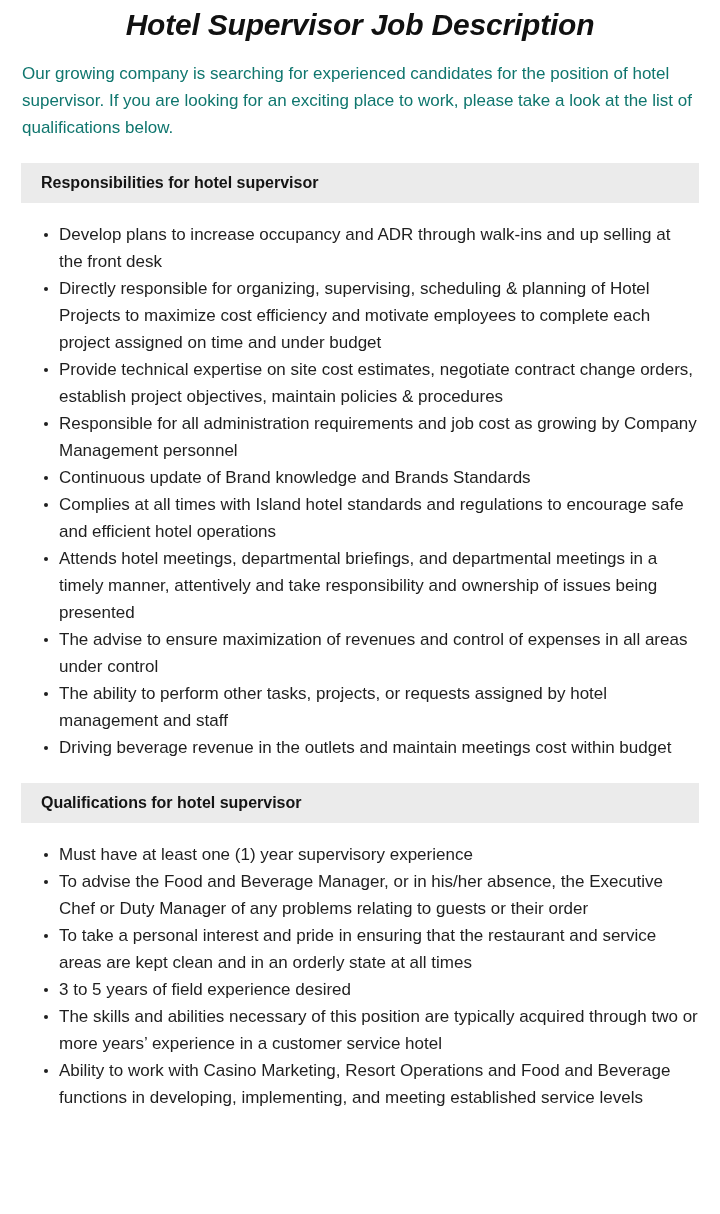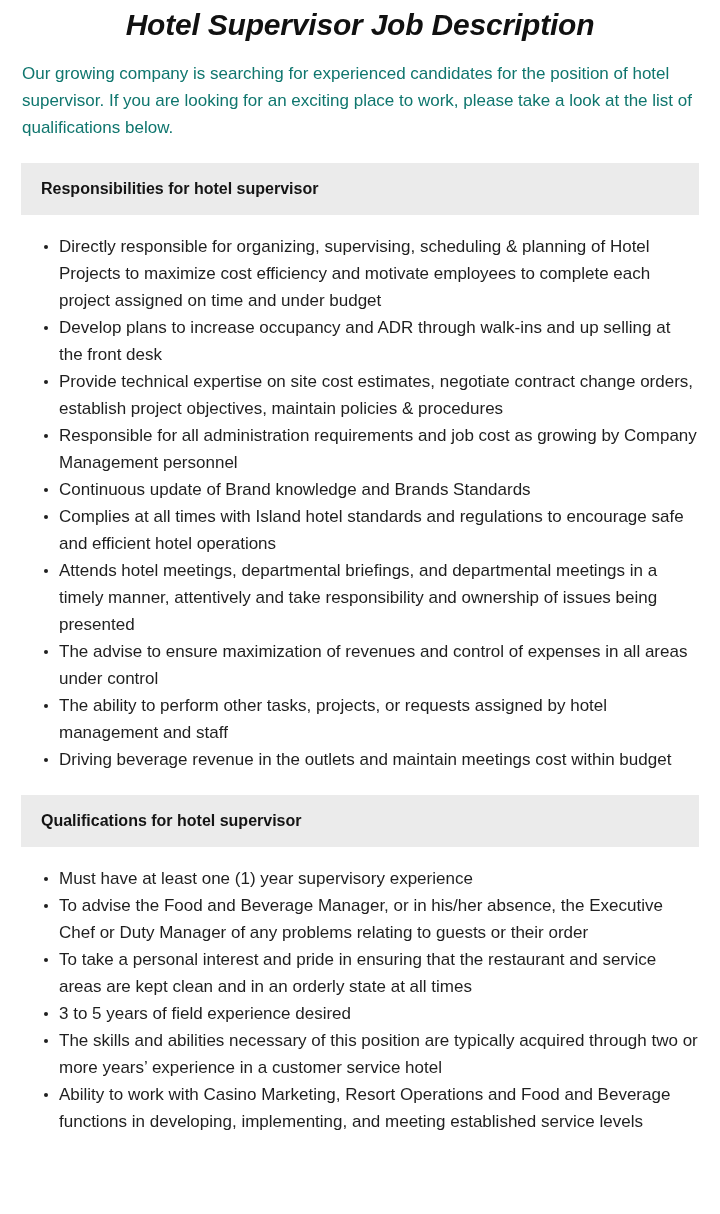--- a/index.html
+++ b/index.html
@@ -36,21 +36,21 @@
     font-size: 17px;
     line-height: 27px;
     color: #0f766e;
   }
   .section {
     margin: 0;
   }
   .section-header {
     margin: 22px 21px 0 21px;
     background: #ebebeb;
-    height: 52px;
+    height: 40px;
     display: flex;
     align-items: center;
     padding: 0 0 0 20px;
     box-sizing: border-box;
   }
   .section-header-text {
     font-size: 16px;
     font-weight: bold;
     line-height: 20px;
     color: #141414;
@@ -89,22 +89,22 @@
 
   <h1 class="doc-title">Hotel Supervisor Job Description</h1>
 
   <p class="intro">Our growing company is searching for experienced candidates for the position of hotel supervisor. If you are looking for an exciting place to work, please take a look at the list of qualifications below.</p>
 
   <div class="section">
     <div class="section-header">
       <span class="section-header-text">Responsibilities for hotel supervisor</span>
     </div>
     <ul class="bullets">
+      <li>Develop plans to increase occupancy and ADR through walk-ins and up selling at the front desk</li>
       <li>Directly responsible for organizing, supervising, scheduling &amp; planning of Hotel Projects to maximize cost efficiency and motivate employees to complete each project assigned on time and under budget</li>
-      <li>Develop plans to increase occupancy and ADR through walk-ins and up selling at the front desk</li>
       <li>Provide technical expertise on site cost estimates, negotiate contract change orders, establish project objectives, maintain policies &amp; procedures</li>
       <li>Responsible for all administration requirements and job cost as growing by Company Management personnel</li>
       <li>Continuous update of Brand knowledge and Brands Standards</li>
       <li>Complies at all times with Island hotel standards and regulations to encourage safe and efficient hotel operations</li>
       <li>Attends hotel meetings, departmental briefings, and departmental meetings in a timely manner, attentively and take responsibility and ownership of issues being presented</li>
       <li>The advise to ensure maximization of revenues and control of expenses in all areas under control</li>
       <li>The ability to perform other tasks, projects, or requests assigned by hotel management and staff</li>
       <li>Driving beverage revenue in the outlets and maintain meetings cost within budget</li>
     </ul>
   </div>

